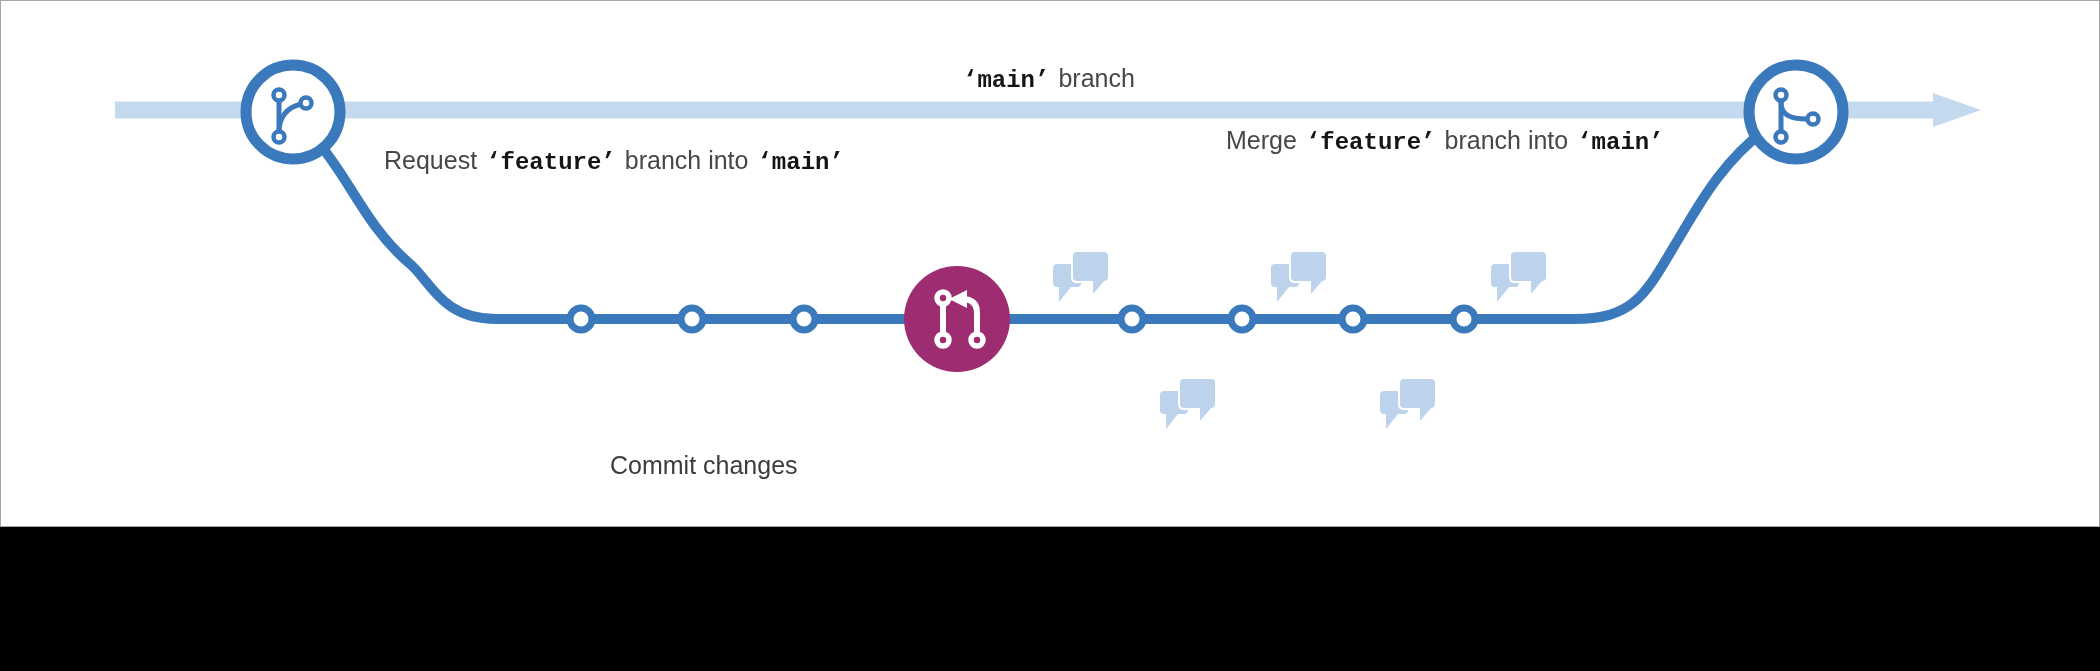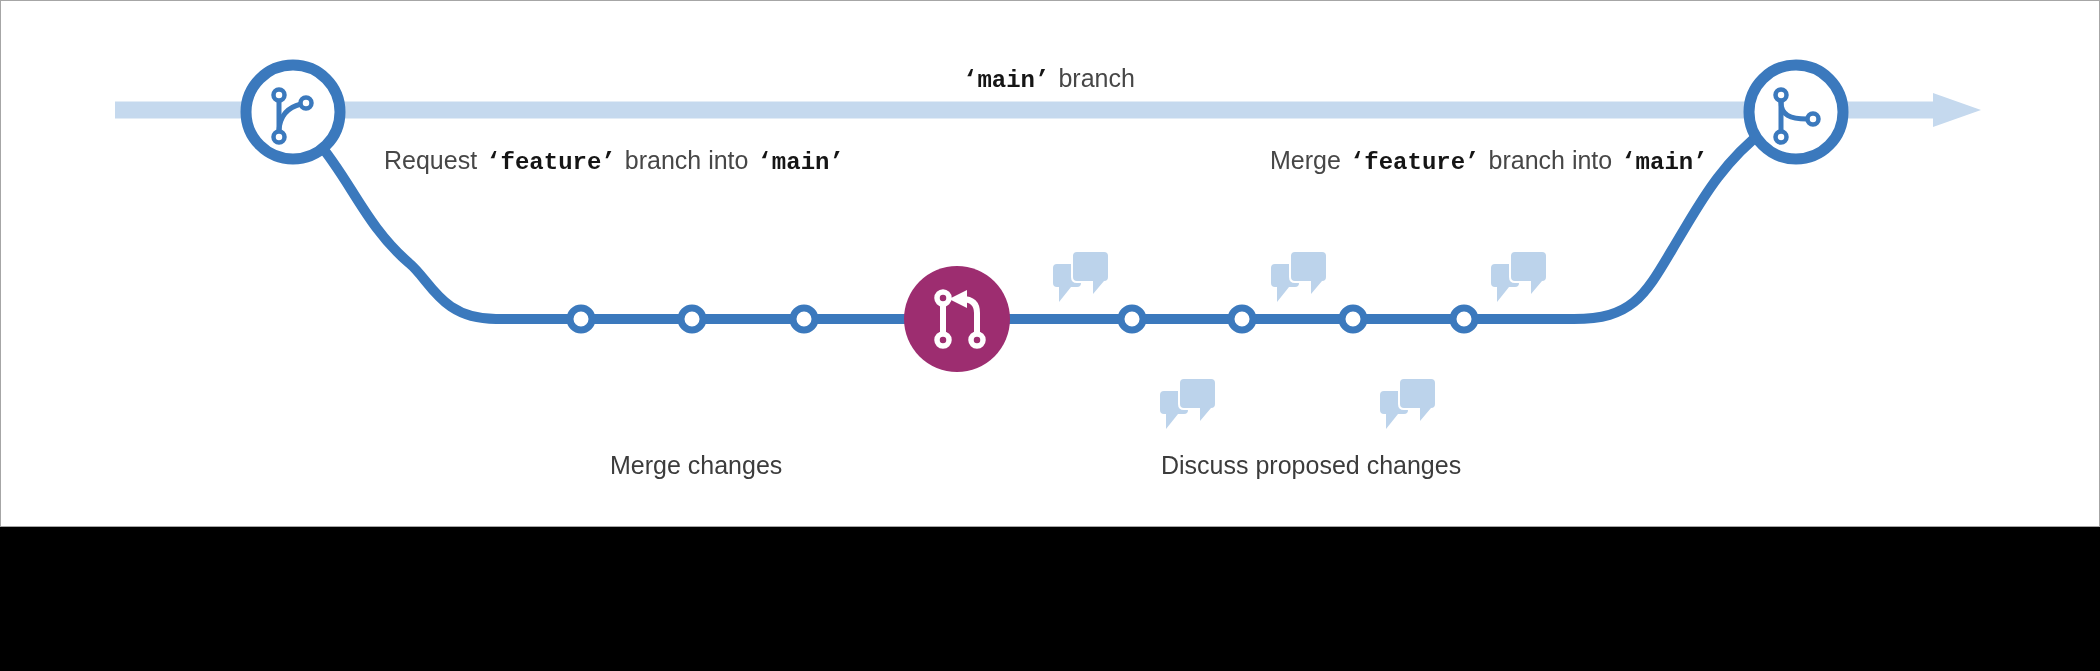--- a/index.html
+++ b/index.html
@@ -115,22 +115,21 @@
     </svg>
 
     <div class="lbl" style="left:953px;top:62px;">
       <span class="code">‘main’</span><span>branch</span>
     </div>
 
     <div class="lbl" style="left:383px;top:144px;">
       <span>Request</span><span class="code">‘feature’</span><span>branch into</span><span class="code">‘main’</span>
     </div>
 
-    <div class="lbl" style="left:1225px;top:144px;margin-left:44px;">
+    <div class="lbl" style="left:1225px;top:124px;">
       <span>Merge</span><span class="code">‘feature’</span><span>branch into</span><span class="code">‘main’</span>
     </div>
 
-    <div class="lbl steps" style="left:609px;top:449px;">Merge changes</div>
-    <div class="lbl steps" style="left:1160px;top:449px;">Discuss proposed changes</div>
+    <div class="lbl steps" style="left:609px;top:449px;">Commit changes</div>
   </div>
 
   <div class="bottom-bar"></div>
 </div>
 
 </body></html>

